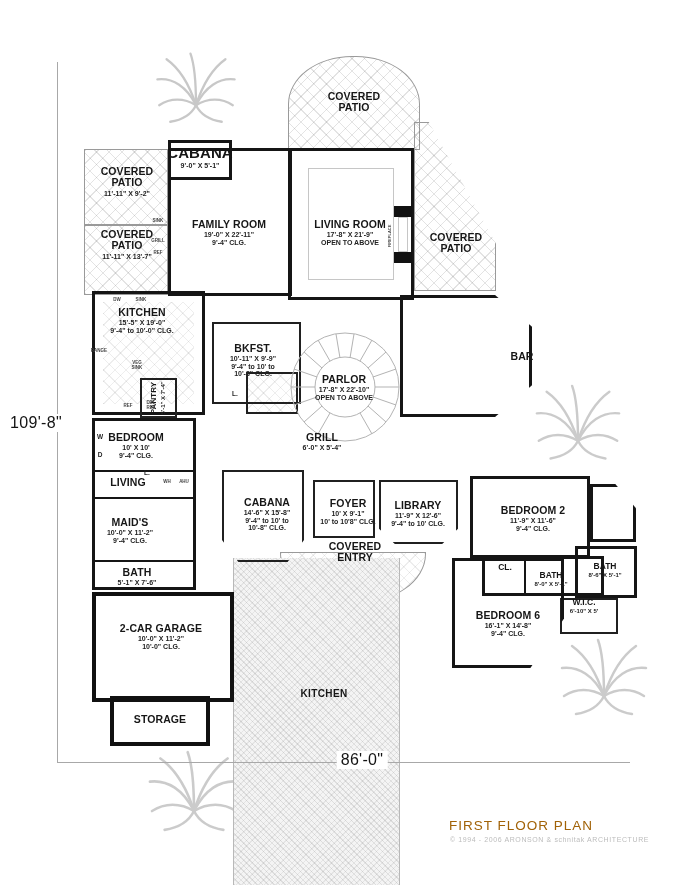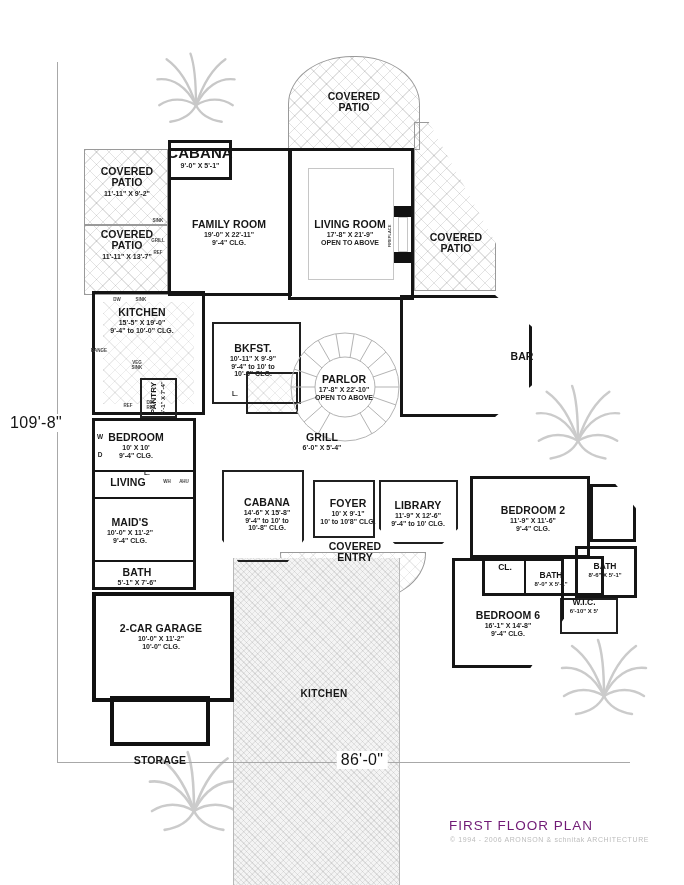--- a/index.html
+++ b/index.html
@@ -30,21 +30,21 @@
   .nm{font-size:10.5px;font-weight:bold;letter-spacing:.1px;color:#161616;}
   .nm-sm{font-size:8.5px;font-weight:bold;color:#161616;}
   .dims{font-size:7px;font-weight:bold;color:#222;white-space:pre-line;margin-top:1px;}
   .fix{position:absolute;transform:translate(-50%,-50%);font-size:4.5px;font-weight:bold;
        color:#444;text-align:center;line-height:1.05;pointer-events:none;}
   .fix-md{font-size:6.5px;color:#222;}
   .rot{transform:translate(-50%,-50%) rotate(-90deg);}
   .dim-line{position:absolute;background:#a8a8a8;}
   .dim-txt{position:absolute;transform:translate(-50%,-50%);font-size:16px;color:#141414;
            background:#ffffff;padding:0 4px;letter-spacing:.3px;}
-  .title{position:absolute;font-size:13.5px;letter-spacing:1px;color:#701a75;}
+  .title{position:absolute;font-size:13.5px;letter-spacing:1px;color:#a16207;}
   .copyright{position:absolute;font-size:7px;letter-spacing:.6px;color:#bcbcbc;}
   .palm{position:absolute;opacity:.85;}
 </style>
 </head>
 <body>
 
 <div class="canvas">
 
   <svg class="palm" style="left:148px;top:50px;width:96px;height:92px" viewBox="0 0 100 100">
     <g fill="none" stroke="#bfbfbf" stroke-width="2.5" stroke-linecap="round">
@@ -282,21 +282,21 @@
 9'-4" CLG.</div>
   </div>
   <div class="lbl" style="left:161px;top:637px">
     <div class="nm">2-CAR GARAGE</div>
     <div class="dims">10'-0" X 11'-2"
 10'-0" CLG.</div>
   </div>
   <div class="lbl" style="left:324px;top:694px">
     <div class="nm" style="font-size:10px;letter-spacing:.4px">KITCHEN</div>
   </div>
-  <div class="lbl" style="left:160px;top:761px">
+  <div class="lbl" style="left:160px;top:720px">
     <div class="nm">STORAGE</div>
   </div>
 
   <div class="fix" style="left:158px;top:221px">SINK</div>
   <div class="fix" style="left:158px;top:241px">GRILL</div>
   <div class="fix" style="left:158px;top:253px">REF</div>
   <div class="fix" style="left:117px;top:300px">DW</div>
   <div class="fix" style="left:141px;top:300px">SINK</div>
   <div class="fix" style="left:99px;top:351px">RANGE</div>
   <div class="fix" style="left:137px;top:366px;width:16px">VEG SINK</div>

